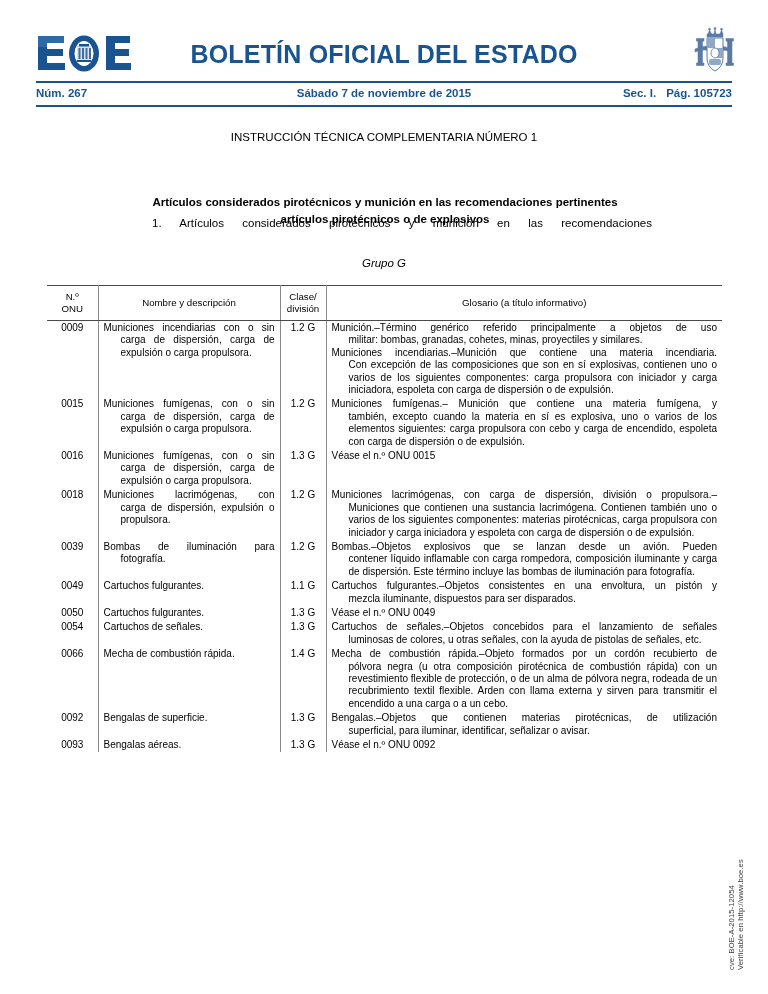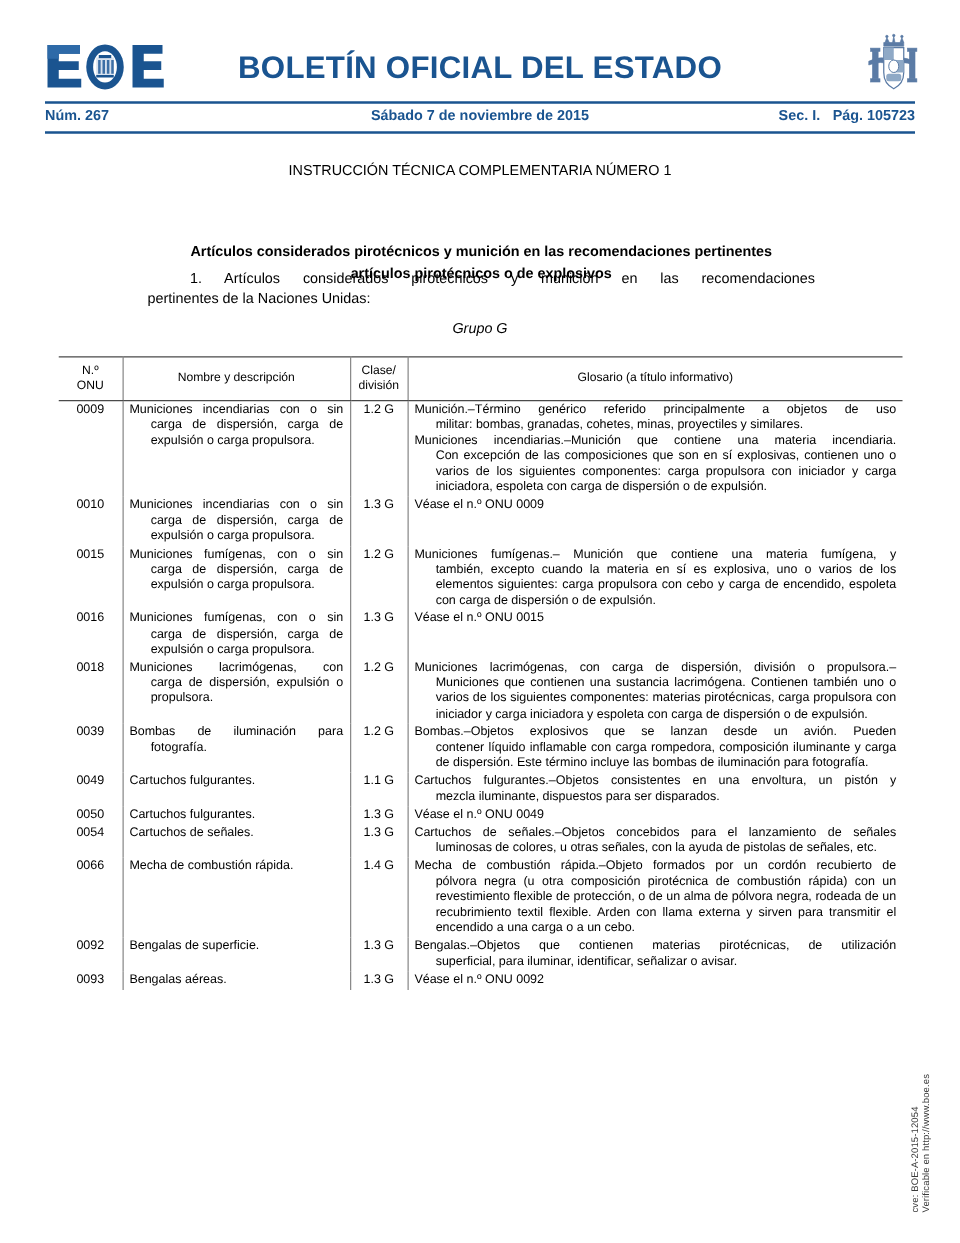--- a/index.html
+++ b/index.html
@@ -283,21 +283,20 @@
 
 <div class="itc-heading">INSTRUCCIÓN TÉCNICA COMPLEMENTARIA NÚMERO 1</div>
 
 <div class="doc-title">
   <span class="jline">Artículos considerados pirotécnicos y munición en las recomendaciones pertinentes</span>
   <span class="jline">artículos pirotécnicos o de explosivos</span>
 </div>
 
 <div class="intro-para">
   <span class="l1">1.   Artículos considerados pirotécnicos y munición en las recomendaciones</span>
-  <span class="l2">pertinentes de la Naciones Unidas:</span>
 </div>
 
 <div class="grupo-label">Grupo G</div>
 
 <div class="tbl-wrap">
   <table class="boe">
     <colgroup>
       <col class="c-onu">
         <col class="c-nom">
         <col class="c-cls">
@@ -329,31 +328,20 @@
             <span class="hang j" style="padding-left: 17px; text-indent: 0px;">carga de dispersión, carga de expulsión o carga propulsora.</span>
           </td>
           <td class="cls">1.2 G</td>
           <td class="glo last">
             <span style="display: block; text-align: justify; text-align-last: justify;">Munición.–Término genérico referido principalmente a objetos de uso</span>
             <span style="display: block; padding-left: 17px; text-align: justify;">militar: bombas, granadas, cohetes, minas, proyectiles y similares.</span>
             <span style="display: block; text-align: justify; text-align-last: justify;">Municiones incendiarias.–Munición que contiene una materia incendiaria.</span>
             <span style="display: block; padding-left: 17px; text-align: justify;">Con excepción de las composiciones que son en sí explosivas, contienen uno o varios de los siguientes componentes: carga propulsora con iniciador y carga iniciadora, espoleta con carga de dispersión o de expulsión.</span>
           </td>
         </tr>
-        <tr>
-          <td class="onu">0010</td>
-          <td class="nom">
-            <span style="display: block; text-align: justify; text-align-last: justify;">Municiones incendiarias con o sin</span>
-            <span class="hang j" style="padding-left: 17px; text-indent: 0px;">carga de dispersión, carga de expulsión o carga propulsora.</span>
-          </td>
-          <td class="cls">1.3 G</td>
-          <td class="glo last">
-            <span style="display: block; text-align: left; text-align-last: left;">Véase el n.º ONU 0009</span>
-          </td>
-        </tr>
         <tr class="pad-b">
           <td class="onu">0015</td>
           <td class="nom">
             <span style="display: block; text-align: justify; text-align-last: justify;">Municiones fumígenas, con o sin</span>
             <span class="hang j" style="padding-left: 17px; text-indent: 0px;">carga de dispersión, carga de expulsión o carga propulsora.</span>
           </td>
           <td class="cls">1.2 G</td>
           <td class="glo last">
             <span style="display: block; text-align: justify; text-align-last: justify;">Municiones fumígenas.– Munición que contiene una materia fumígena, y</span>
             <span style="display: block; padding-left: 17px; text-align: justify;">también, excepto cuando la materia en sí es explosiva, uno o varios de los elementos siguientes: carga propulsora con cebo y carga de encendido, espoleta con carga de dispersión o de expulsión.</span>

